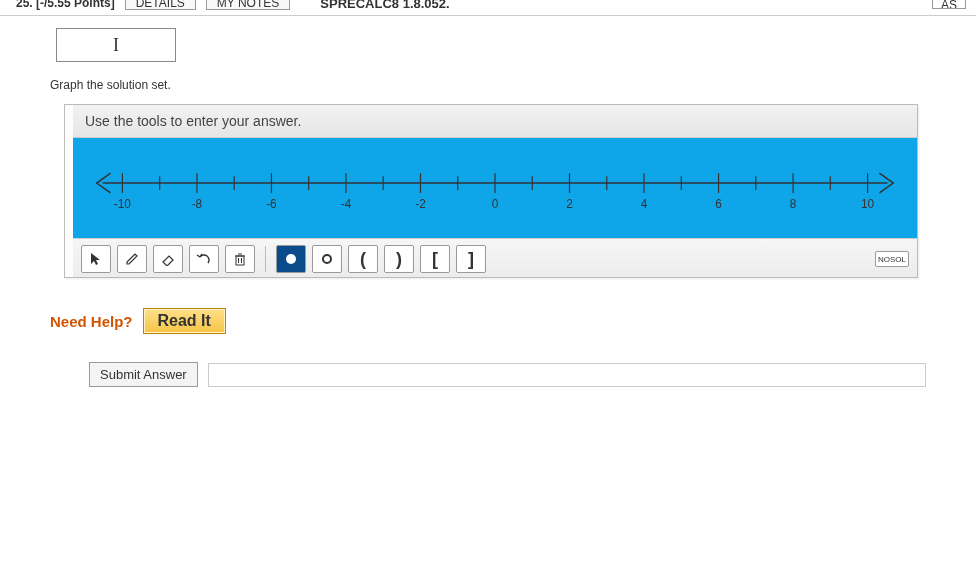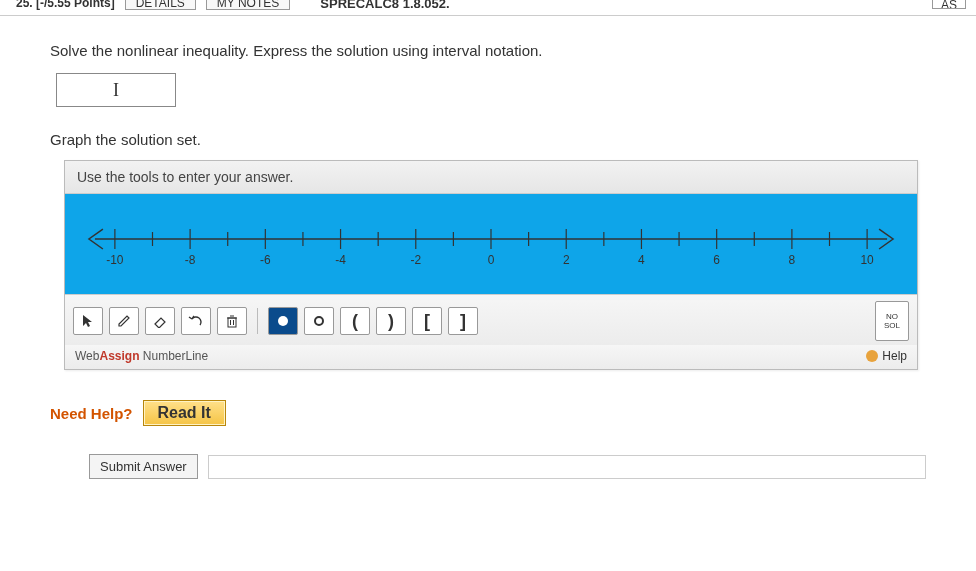--- a/index.html
+++ b/index.html
@@ -42,27 +42,28 @@
     .eq .n1 { color: #c0392b; font-style: normal;}
     .eq .n2 { color: #c0392b; font-style: normal;}
     .eq .n3 { color: #c0392b; font-style: normal;}
     .eq .n0 { color: #c0392b; font-style: normal;}
     .answer-box {
       width: 120px; height: 34px; border: 1px solid #888; margin-left: 6px;
       display: flex; align-items: center; justify-content: center;
       cursor: text;
     }
     .cursor-i { font-family: serif; font-size: 18px; }
-    .section2 { margin-top: 24px; font-size: 15px; }
+    .section2 { margin-top: 16px; font-size: 12px; }
     .nl-widget {
       margin: 12px 0 0 14px;
       width: 854px;
       border: 1px solid #bbb;
       background: #fdfdfd;
       box-shadow: 1px 1px 2px rgba(0,0,0,0.08);
+      padding-left: 8px;
     }
     .nl-header {
       background: linear-gradient(#f2f2f2, #e6e6e6);
       border-bottom: 1px solid #ccc;
       padding: 8px 12px;
       font-size: 14px;
       color: #444;
     }
     .nl-canvas { height: 100px; position: relative; background: #0ea5e9; }
     svg.numline { width: 100%; height: 100%; }
@@ -78,22 +79,22 @@
     .tool {
       width: 30px; height: 28px; border: 1px solid #999; background: #fff;
       display: flex; align-items: center; justify-content: center;
       font-size: 14px; cursor: pointer; border-radius: 2px;
     }
     .tool.active { background: #0a4b8c; color: #fff; }
     .tool .open-dot { width: 10px; height: 10px; border-radius: 50%; background: #fff; border: 2px solid #333; }
     .sep { width: 1px; height: 26px; background: #bbb; margin: 0 4px; }
     .nosol {
       margin-left: auto;
-      width: 34px; height: 40px; border: 1px solid #999; background: #fff;
-      display: flex; flex-direction: column; align-items: center; justify-content: center;
+      width: 34px; height: 16px; border: 1px solid #999; background: #fff;
+      display: flex; flex-direction: row; align-items: center; justify-content: center;
       font-size: 8px; line-height: 9px; cursor: pointer; border-radius: 2px;
     }
     .nl-footer {
       background: linear-gradient(#f6f6f6,#ececec);
       padding: 4px 10px 6px 10px;
       display: flex;
       font-size: 12px;
       color: #555;
       align-items: center;
     }
@@ -123,21 +124,20 @@
 
 <div class="top-bar">
   <span class="points">25. [-/5.55 Points]</span>
   <span class="top-btn">DETAILS</span>
   <span class="top-btn">MY NOTES</span>
   <span class="src">SPRECALC8 1.8.052.</span>
   <span class="right-btn">AS</span>
 </div>
 
 <div class="content">
-  <div class="prompt">Solve the nonlinear inequality. Express the solution using interval notation.</div>
   <div class="answer-box">
     <span class="cursor-i">I</span>
   </div>
 
   <div class="section2">Graph the solution set.</div>
 
   <div class="nl-widget">
     <div class="nl-header">Use the tools to enter your answer.</div>
     <div class="nl-canvas">
       <svg class="numline" viewBox="0 0 854 100">
@@ -219,29 +219,20 @@
       </div>
       <div class="tool" style="font-weight:bold;font-size:18px;">(</div>
       <div class="tool" style="font-weight:bold;font-size:18px;">)</div>
       <div class="tool" style="font-weight:bold;font-size:18px;">[</div>
       <div class="tool" style="font-weight:bold;font-size:18px;">]</div>
       <div class="nosol">
         <span>NO</span>
         <span>SOL</span>
       </div>
     </div>
-    <div class="nl-footer">
-      <span class="wa">
-        <span>Web</span><b>Assign</b><span> NumberLine</span>
-      </span>
-      <span class="help">
-        <span class="help-icon"></span>
-        <span>Help</span>
-      </span>
-    </div>
   </div>
 
   <div class="need-help">
     <span class="need-help-label">Need Help?</span>
     <span class="readit">Read It</span>
   </div>
 
   <div class="submit-row">
     <span class="submit-btn">Submit Answer</span>
     <div class="status-box"></div>

